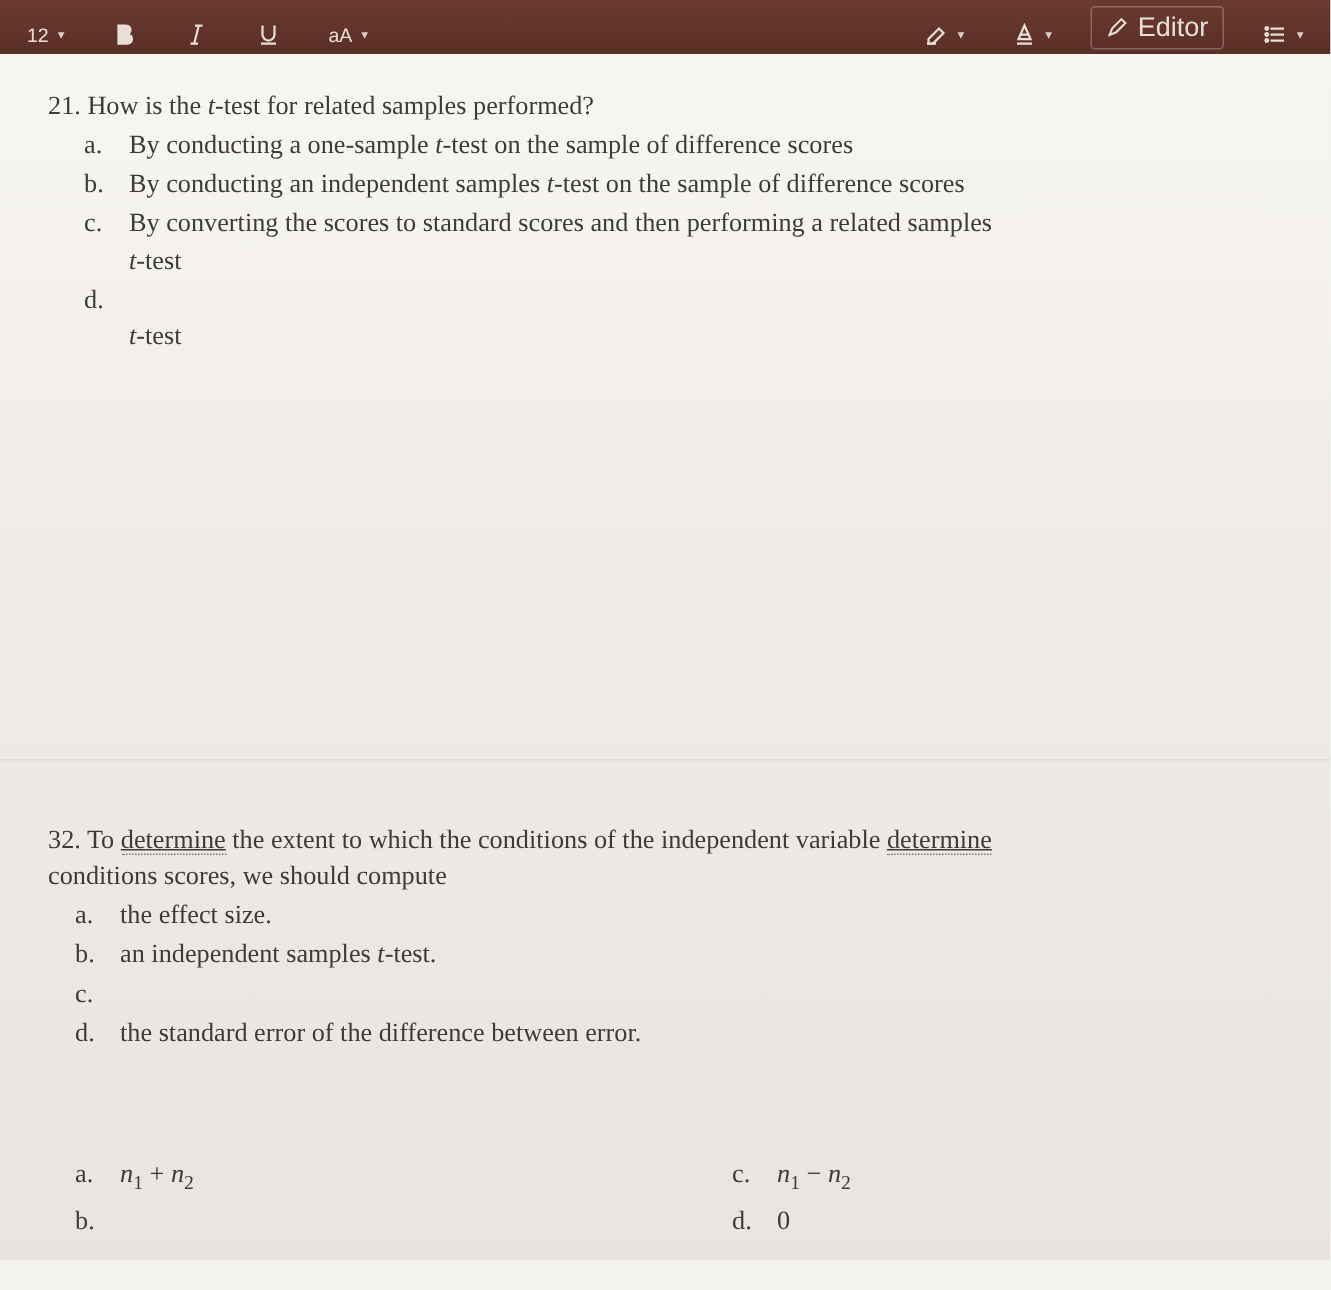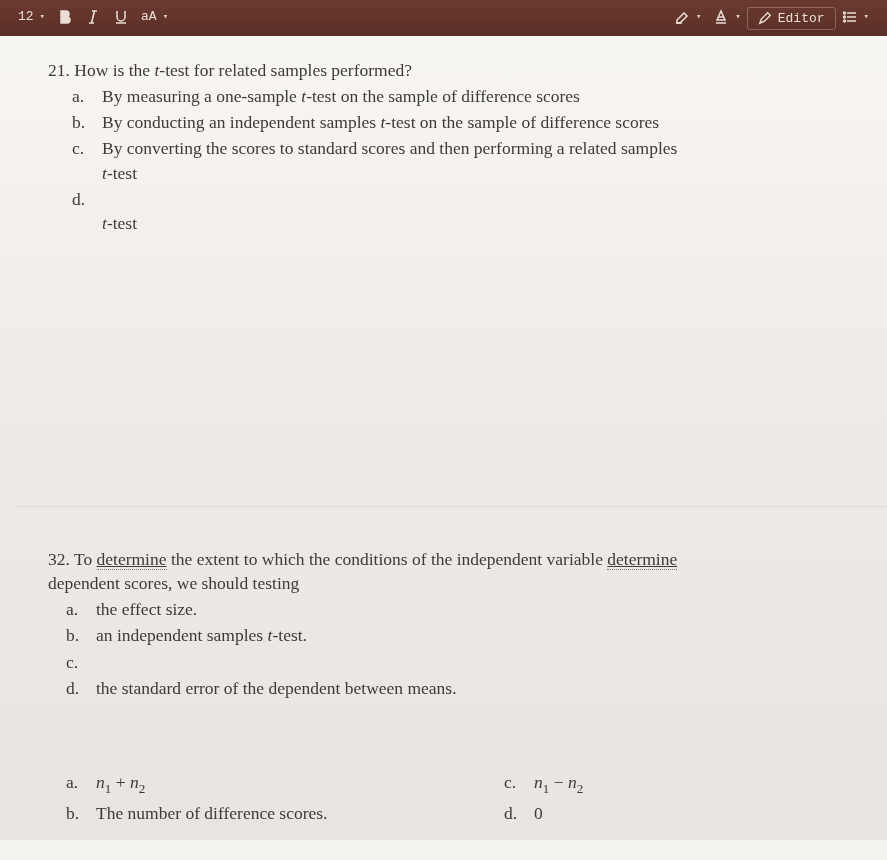--- a/index.html
+++ b/index.html
@@ -15,46 +15,46 @@
     height: 36px;
     background: linear-gradient(180deg, #6b3a2f 0%, #5a2f26 100%);
     display: flex;
     align-items: center;
     padding: 0 12px;
     gap: 24px;
     color: #e8e0d8;
     font-family: -apple-system, BlinkMacSystemFont, 'Segoe UI', sans-serif;
     font-size: 13px;
   }
-  .tb-left { display: flex; align-items: flex-start; flex: 1; font-family: Liberation Mono, monospace; }
+  .tb-left { display: flex; align-items: flex-end; gap: 20px; flex: 1; }
   .tb-spacer { flex: 1; }
   .tb-btn {
     display: inline-flex;
     align-items: center;
     gap: 4px;
     cursor: pointer;
     padding: 2px 6px;
     color: #eadfd6;
   }
   .tb-btn svg { width: 16px; height: 16px; stroke: #eadfd6; fill: none; stroke-width: 1.5; }
   .tb-btn.first svg { fill:#eadfd6;}
   .editor-btn {
     display: inline-flex;
     align-items: center;
     gap: 6px;
     padding: 3px 10px;
     border: 1px solid rgba(255,255,255,0.25);
     border-radius: 3px;
     cursor: pointer;
-    font-size: 13px;
+    font-size: 18px;
   }
   .editor-btn svg { width: 14px; height: 14px; stroke: #eadfd6; fill: none; stroke-width: 1.6; }
   .chev { font-size: 9px; margin-left: 2px; color: #d8cfc5;}
   .page {
-    padding: 22px 30px 16px 48px;
+    padding: 22px 30px 16px 32px;
     font-size: 17.5px;
     line-height: 1.38;
     color: #3d3b38;
     background: linear-gradient(180deg, #f8f6f3 0%, #efece7 42%, #e8e5e0 100%);
     height: 804px;
   }
   .q { margin-bottom: 8px; }
   .q-stem { margin-bottom: 2px; }
   .opts { padding-left: 24px; }
   .opt { display: flex; gap: 14px; margin-bottom: 2px; }
@@ -145,21 +145,21 @@
 <div class="page">
 
   <div class="q">
     <div class="q-stem">
       <span>21.</span>
       <span>How is the </span><span class="italic">t</span><span>-test for related samples performed?</span>
     </div>
     <div class="opts">
       <div class="opt">
         <span class="opt-letter">a.</span>
-        <span><span>By measuring a one-sample </span><span class="italic">t</span><span>-test on the sample of difference scores</span></span>
+        <span><span>By conducting a one-sample </span><span class="italic">t</span><span>-test on the sample of difference scores</span></span>
       </div>
       <div class="opt">
         <span class="opt-letter">b.</span>
         <span><span>By conducting an independent samples </span><span class="italic">t</span><span>-test on the sample of difference scores</span></span>
       </div>
       <div class="opt">
         <span class="opt-letter">c.</span>
         <span>
           <span>By converting the scores to standard scores and then performing a related samples</span><br>
           <span class="italic">t</span><span>-test</span>
@@ -174,56 +174,55 @@
       </div>
     </div>
   </div>
 
   <div class="spacer-big"></div>
 
   <div class="q q22">
     <div class="q-stem">
       <span>32.</span>
       <span>To </span><span class="under">determine</span><span> the extent to which the conditions of the independent variable </span><span class="under">determine</span><br>
-      <span>dependent scores, we should testing</span>
+      <span>conditions scores, we should compute</span>
     </div>
     <div class="opts">
       <div class="opt">
         <span class="opt-letter">a.</span>
         <span>the effect size.</span>
       </div>
       <div class="opt">
         <span class="opt-letter">b.</span>
         <span><span>an independent samples </span><span class="italic">t</span><span>-test.</span></span>
       </div>
       <div class="opt">
         <span class="opt-letter">c.</span>
       </div>
       <div class="opt">
         <span class="opt-letter">d.</span>
-        <span>the standard error of the dependent between means.</span>
+        <span>the standard error of the difference between error.</span>
       </div>
     </div>
   </div>
 
   <div class="spacer-med"></div>
 
   <div class="q">
     <div class="q23-opts">
       <div class="q23-cell">
         <span class="opt-letter">a.</span>
         <span><span class="italic">n</span><span class="sub">1</span><span> + </span><span class="italic">n</span><span class="sub">2</span></span>
       </div>
       <div class="q23-cell">
         <span class="opt-letter">c.</span>
         <span><span class="italic">n</span><span class="sub">1</span><span> − </span><span class="italic">n</span><span class="sub">2</span></span>
       </div>
       <div class="q23-cell">
         <span class="opt-letter">b.</span>
-        <span>The number of difference scores.</span>
       </div>
       <div class="q23-cell">
         <span class="opt-letter">d.</span>
         <span>0</span>
       </div>
     </div>
   </div>
 
 </div>
 

